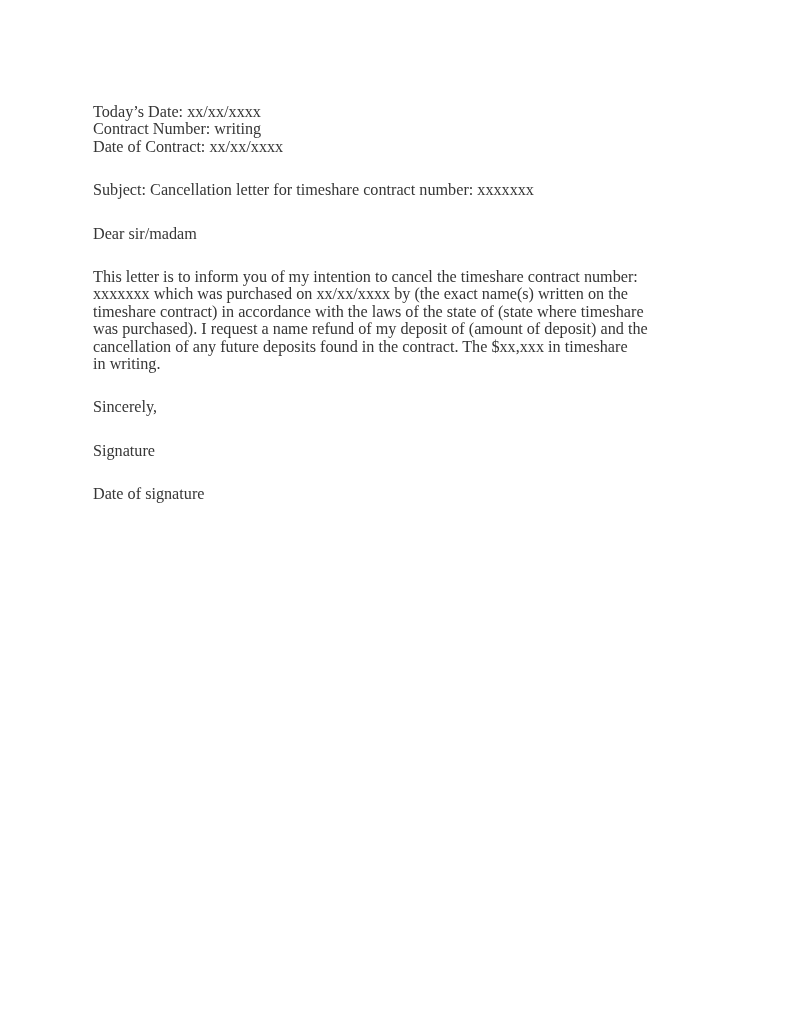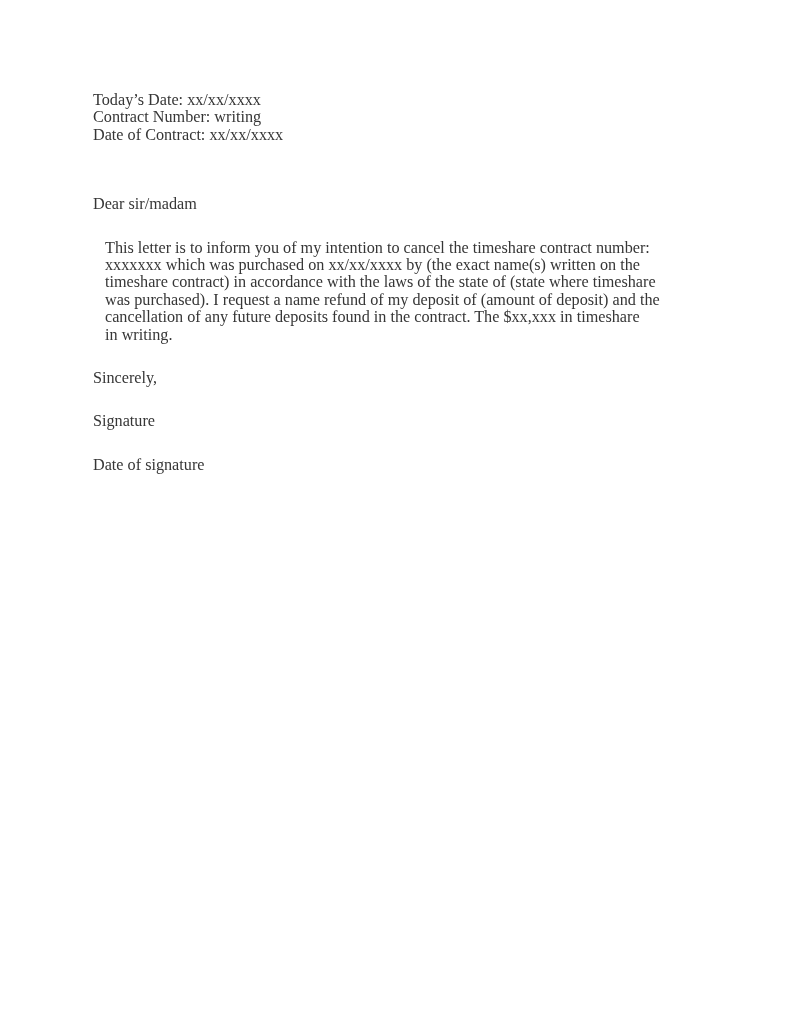--- a/index.html
+++ b/index.html
@@ -11,44 +11,47 @@
       width: 790px;
       height: 1022px;
       position: relative;
       overflow: hidden;
       font-family: "DejaVu Serif", "Liberation Serif", serif;
       color: #333333;
     }
     .page {
       position: absolute;
       left: 93px;
-      top: 92px;
+      top: 104px;
       width: 610px;
       font-family: "Liberation Serif", "DejaVu Serif", serif;
       font-size: 16.2px;
       line-height: 17.4px;
       color: #363636;
     }
     .line { display: block; white-space: nowrap; }
     .block { margin: 0; }
     .gap { height: 26px; }
-    .para .line { white-space: nowrap; margin-left: 12px; }
+    .para .line { white-space: nowrap; }
   </style>
 </head>
 <body>
 
 <div class="page">
   <div class="block">
     <span class="line">Today’s Date: xx/xx/xxxx</span>
     <span class="line">Contract Number: writing</span>
     <span class="line">Date of Contract: xx/xx/xxxx</span>
   </div>
 
   <div class="gap"></div>
 
+  <div class="block">
+    <span class="line">Subject: Cancellation letter for timeshare contract number: xxxxxxx</span>
+  </div>
 
   <div class="gap"></div>
 
   <div class="block">
     <span class="line">Dear sir/madam</span>
   </div>
 
   <div class="gap"></div>
 
   <div class="block para">

